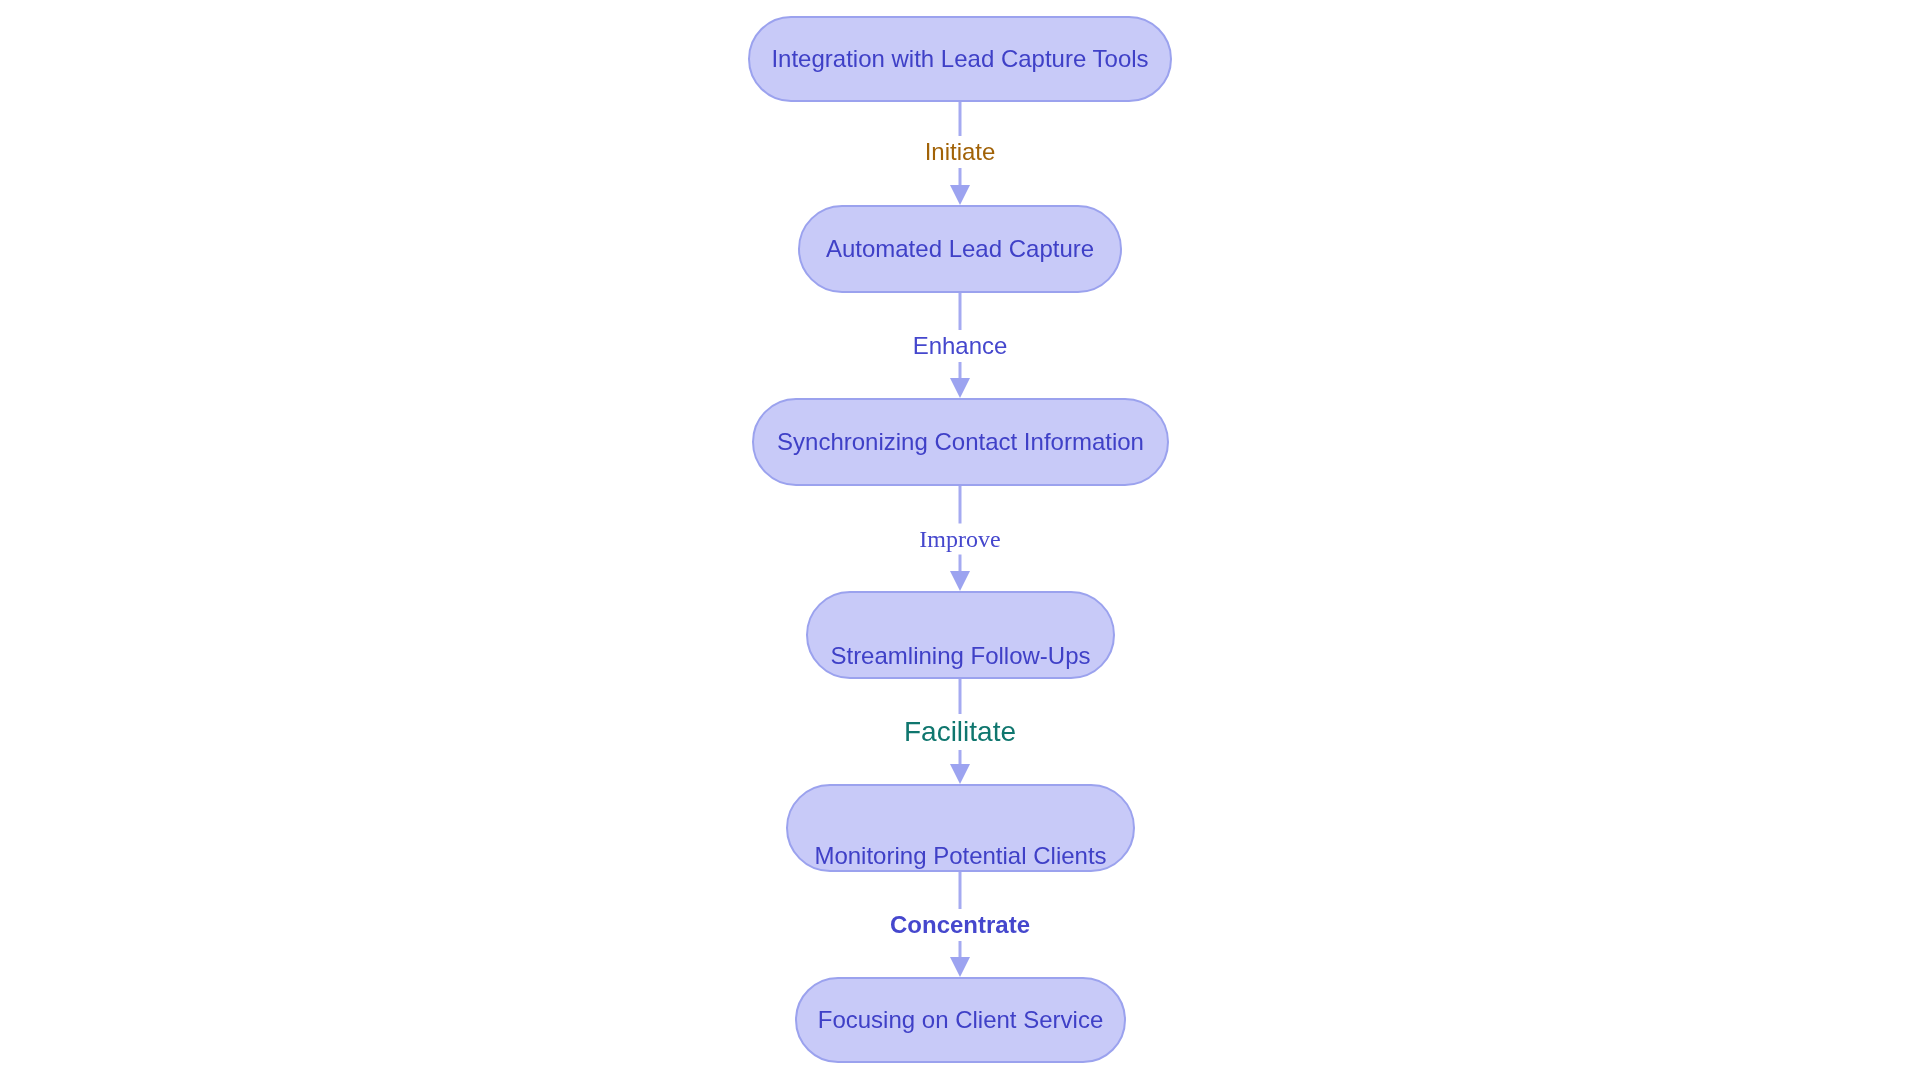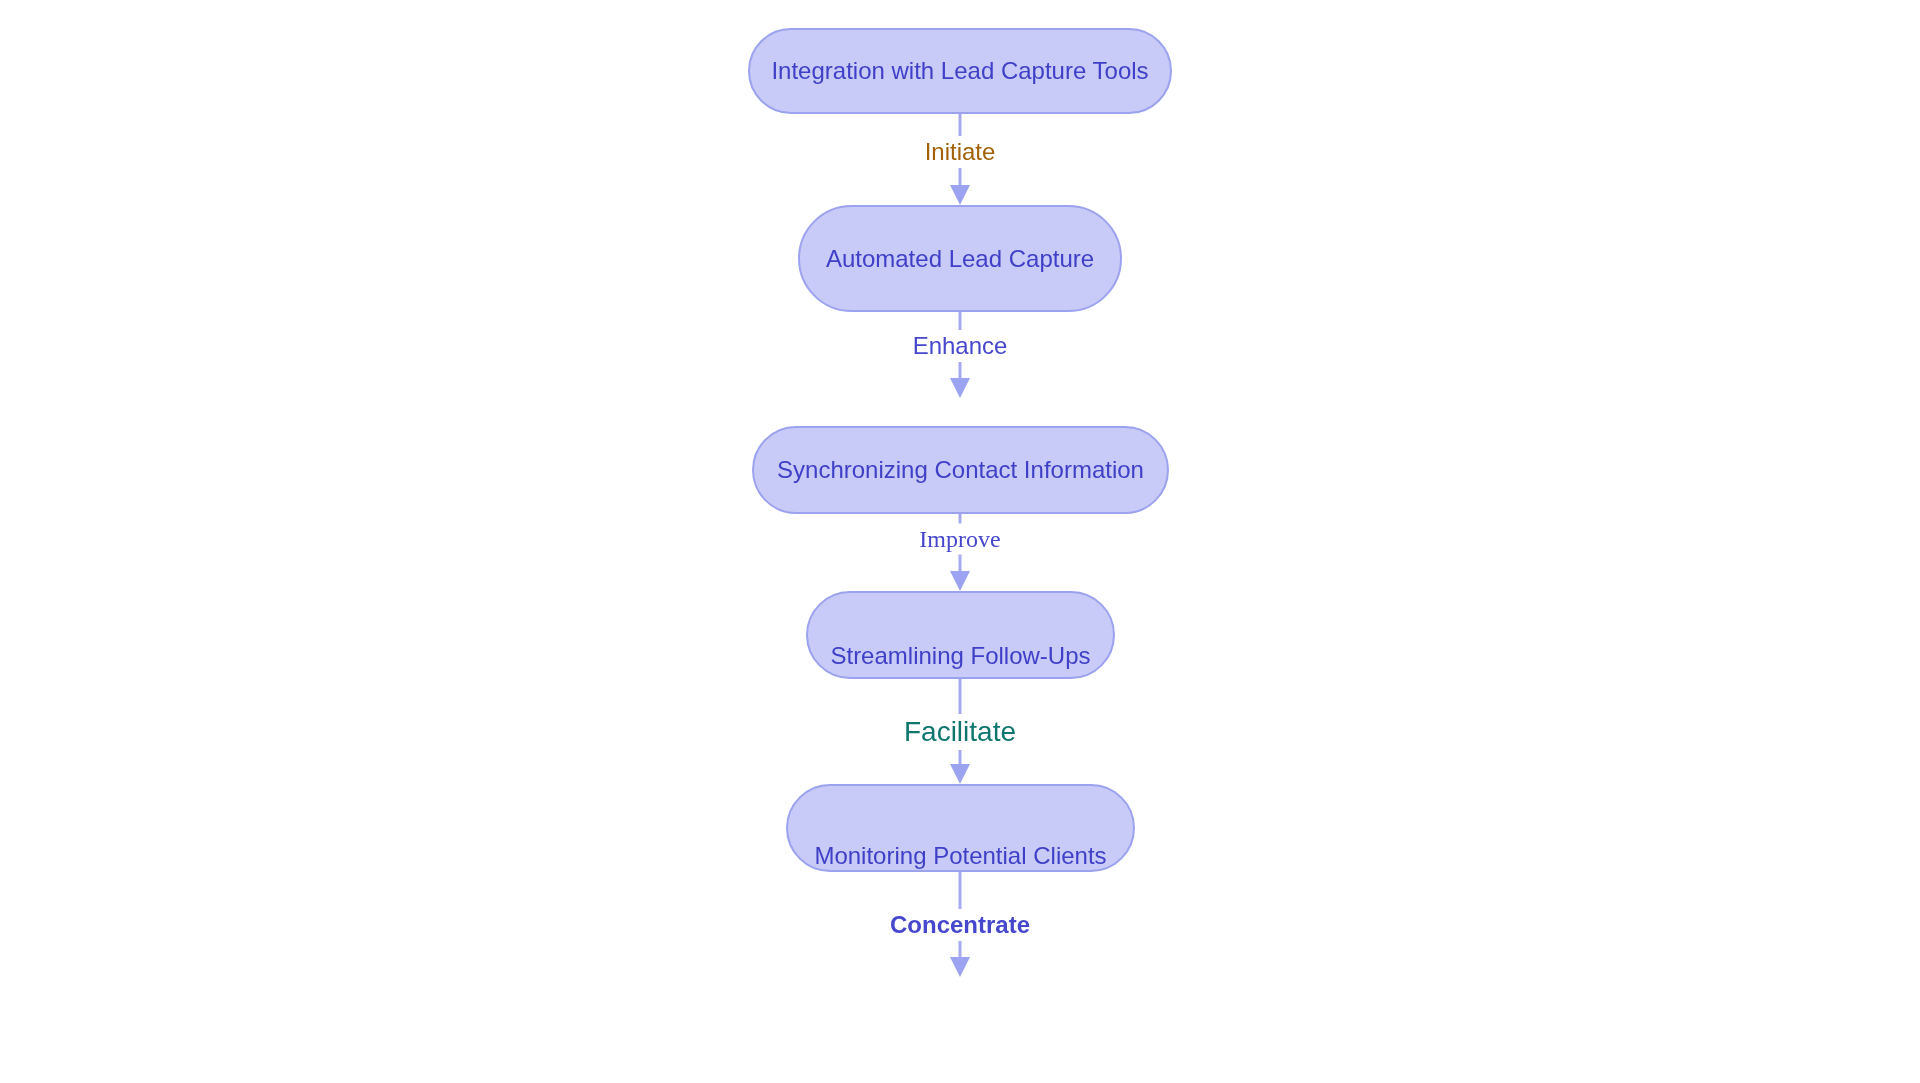--- a/index.html
+++ b/index.html
@@ -52,33 +52,36 @@
       <polygon points="950,185 970,185 960,205" fill="#9ca3f0"></polygon>
       <line x1="960" y1="293" x2="960" y2="380" stroke="#a5aaf1" stroke-width="3"></line>
       <polygon points="950,378 970,378 960,398" fill="#9ca3f0"></polygon>
       <line x1="960" y1="486" x2="960" y2="573" stroke="#a5aaf1" stroke-width="3"></line>
       <polygon points="950,571 970,571 960,591" fill="#9ca3f0"></polygon>
       <line x1="960" y1="679" x2="960" y2="766" stroke="#a5aaf1" stroke-width="3"></line>
       <polygon points="950,764 970,764 960,784" fill="#9ca3f0"></polygon>
       <line x1="960" y1="872" x2="960" y2="959" stroke="#a5aaf1" stroke-width="3"></line>
       <polygon points="950,957 970,957 960,977" fill="#9ca3f0"></polygon>
     </svg>
-    <div class="node" style="left: 748px; top: 28px; width: 424px; height: 86px; background: rgb(200, 202, 248); border: 2.5px solid rgb(155, 162, 238); justify-content: center;">
+    <div class="node" style="left: 748px; top: 16px; width: 424px; height: 86px; background: rgb(200, 202, 248); border: 2.5px solid rgb(155, 162, 238); justify-content: center;">
       <span style="color: rgb(63, 64, 199); font-size: 24px;">Integration with Lead Capture Tools</span>
     </div>
-    <div class="node" style="left: 798px; top: 205px; width: 324px; height: 107px; background: rgb(200, 202, 248); border: 2.5px solid rgb(155, 162, 238);">
+    <div class="node" style="left: 798px; top: 205px; width: 324px; height: 88px; background: rgb(200, 202, 248); border: 2.5px solid rgb(155, 162, 238);">
       <span style="color: rgb(63, 64, 199); font-size: 24px;">Automated Lead Capture</span>
     </div>
-    <div class="node" style="left: 752px; top: 398px; width: 417px; height: 88px; background: rgb(200, 202, 248); border: 2.5px solid rgb(155, 162, 238); margin-top: 28px;">
+    <div class="node" style="left: 752px; top: 398px; width: 417px; height: 88px; background: rgb(200, 202, 248); border: 2.5px solid rgb(155, 162, 238);">
       <span style="color: rgb(63, 64, 199); font-size: 24px;">Synchronizing Contact Information</span>
     </div>
     <div class="node" style="left: 806px; top: 591px; width: 309px; height: 88px; background: rgb(200, 202, 248); border: 2.5px solid rgb(155, 162, 238);">
       <span style="color: rgb(63, 64, 199); font-size: 24px; margin-top: 42px;">Streamlining Follow-Ups</span>
     </div>
     <div class="node" style="left: 786px; top: 784px; width: 349px; height: 88px; background: rgb(200, 202, 248); border: 2.5px solid rgb(155, 162, 238); align-items: flex-end;">
       <span style="color: rgb(63, 64, 199); font-size: 24px;">Monitoring Potential Clients</span>
+    </div>
+    <div class="node" style="left: 795px; top: 977px; width: 331px; height: 86px; background: rgb(200, 202, 248); border: 2.5px solid rgb(155, 162, 238);">
+      <span style="color: rgb(63, 64, 199); font-size: 24px;">Focusing on Client Service</span>
     </div>
     <div class="edge-label" style="left: 960px; top: 151.5px; color: #a16207; font-size: 24px;">Initiate</div>
     <div class="edge-label" style="left: 960px; top: 345.5px; color: rgb(69, 71, 205); font-size: 24px;">Enhance</div>
     <div class="edge-label" style="left: 960px; top: 538.5px; color: rgb(69, 71, 205); font-size: 24px; font-family: Liberation Serif, serif;">Improve</div>
     <div class="edge-label" style="left: 960px; top: 731.5px; color: #0f766e; font-size: 28px;">Facilitate</div>
     <div class="edge-label" style="left: 960px; top: 924.5px; color: rgb(69, 71, 205); font-size: 24px; font-weight: bold;">Concentrate</div>
   </div>
 
 </body></html>

